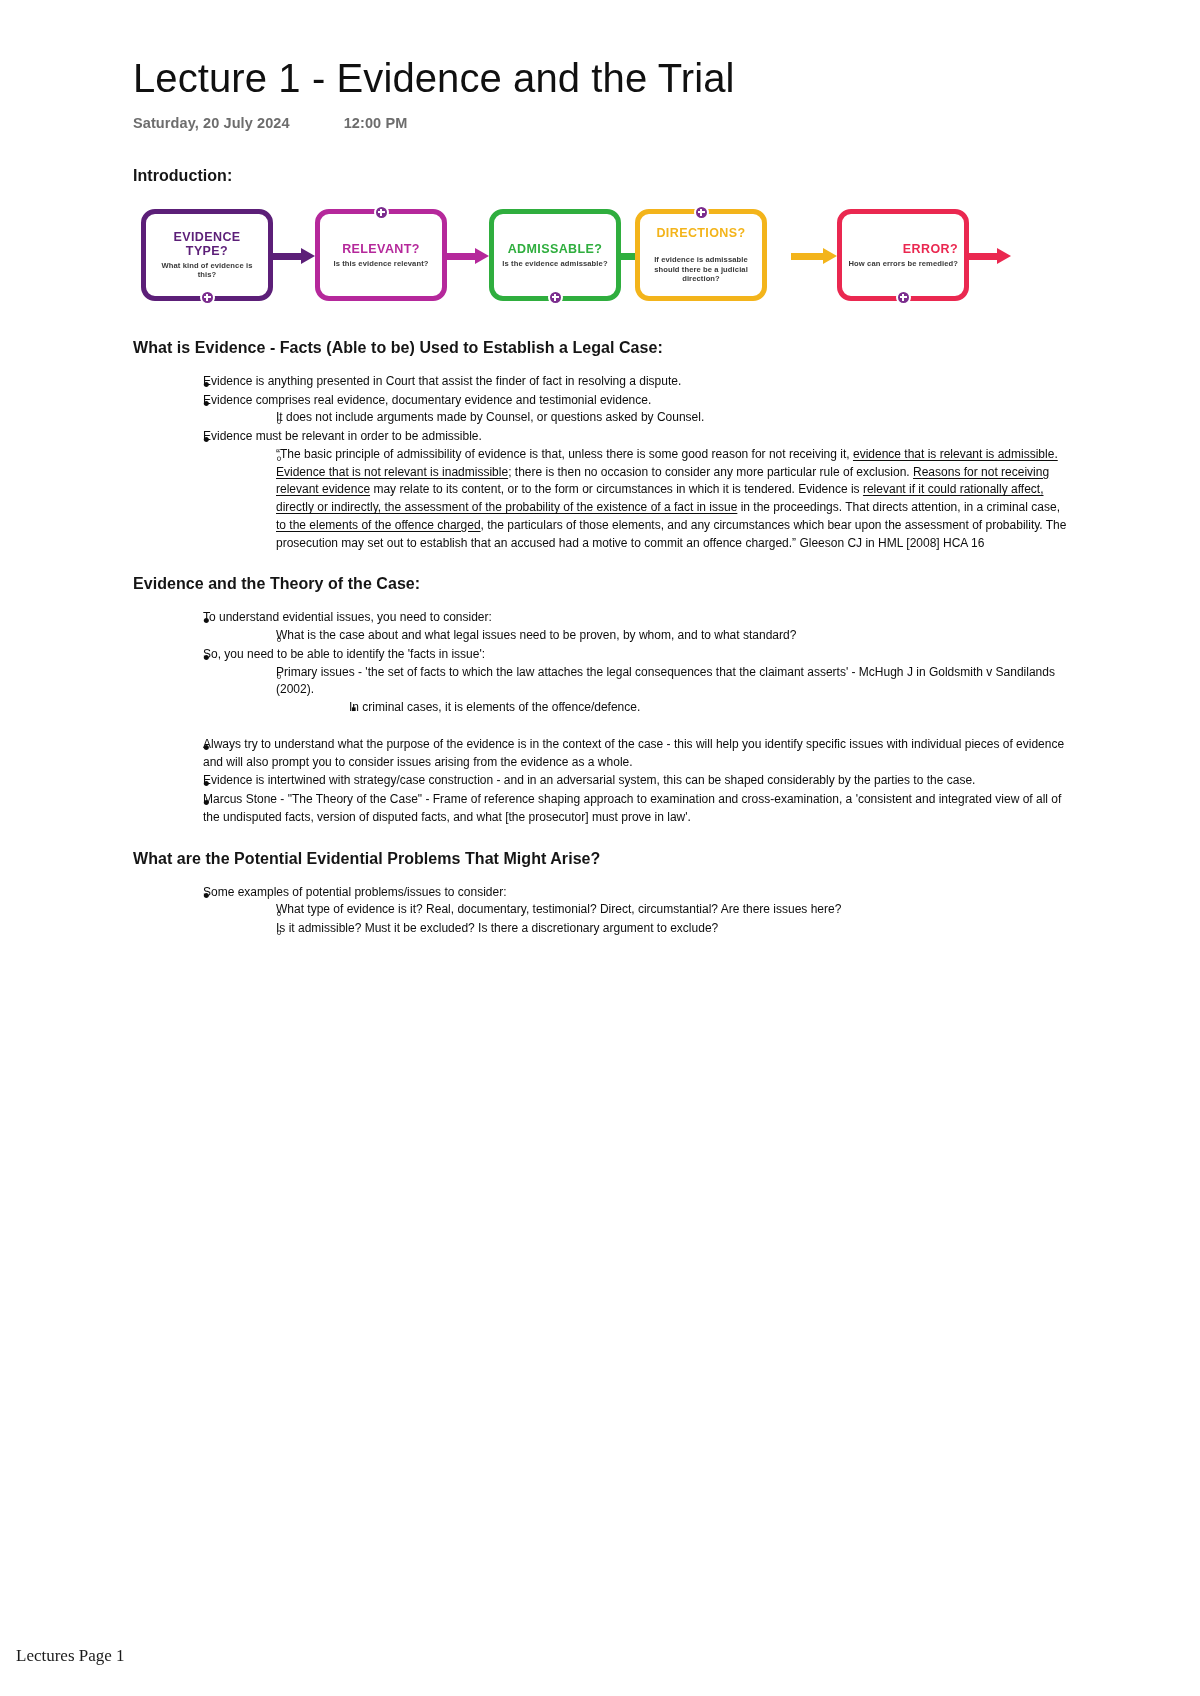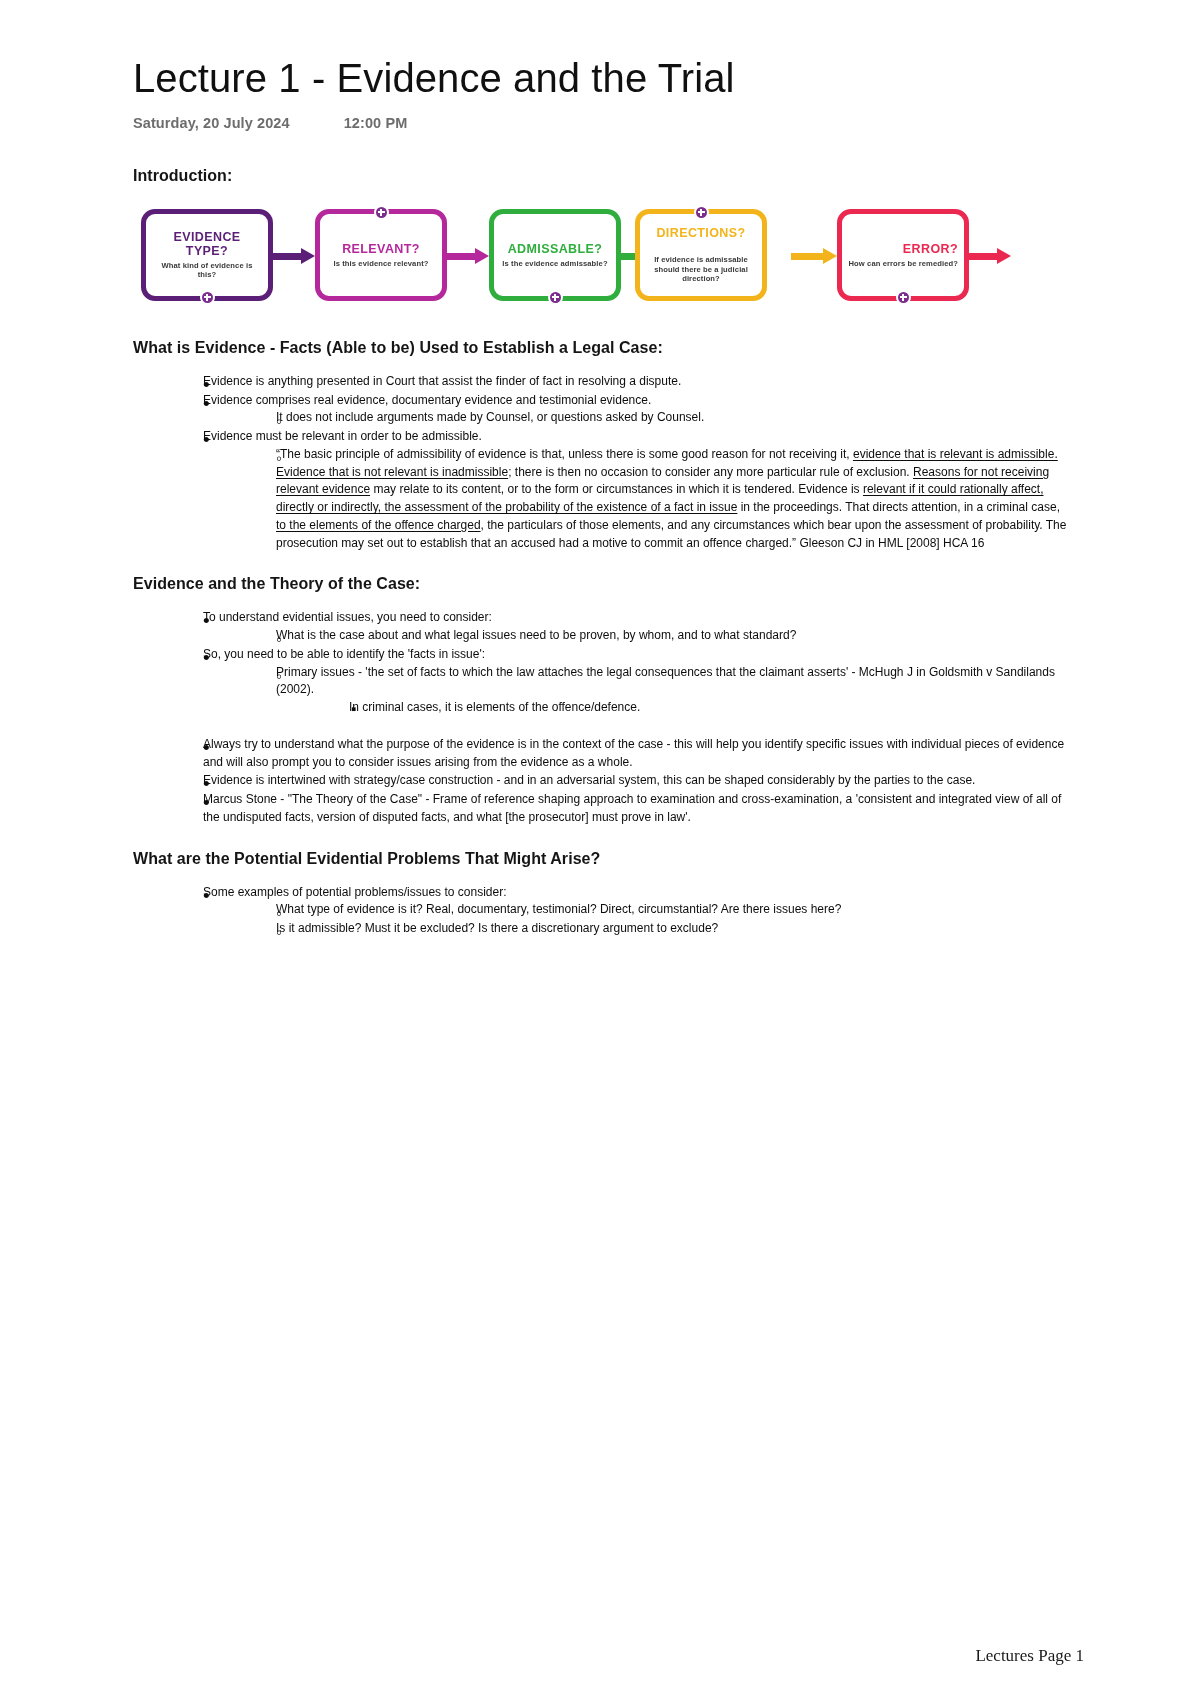--- a/index.html
+++ b/index.html
@@ -186,23 +186,23 @@
   }
   .txt { display: block; position: relative; }
   .u { text-decoration: underline; text-underline-offset: 2px; }
 
   .block-gap { height: 22px; }
 
   
   .footer {
     position: absolute;
     bottom: 30px;
-    left: 8px;
+    left: 16px;
     width: 1076px;
-    text-align: right;
+    text-align: left;
     font-family: "Liberation Serif", serif;
     font-size: 17px;
     color: #1a1a1a;
   }
 </style>
 </head>
 <body>
 
 <div class="page">
 

